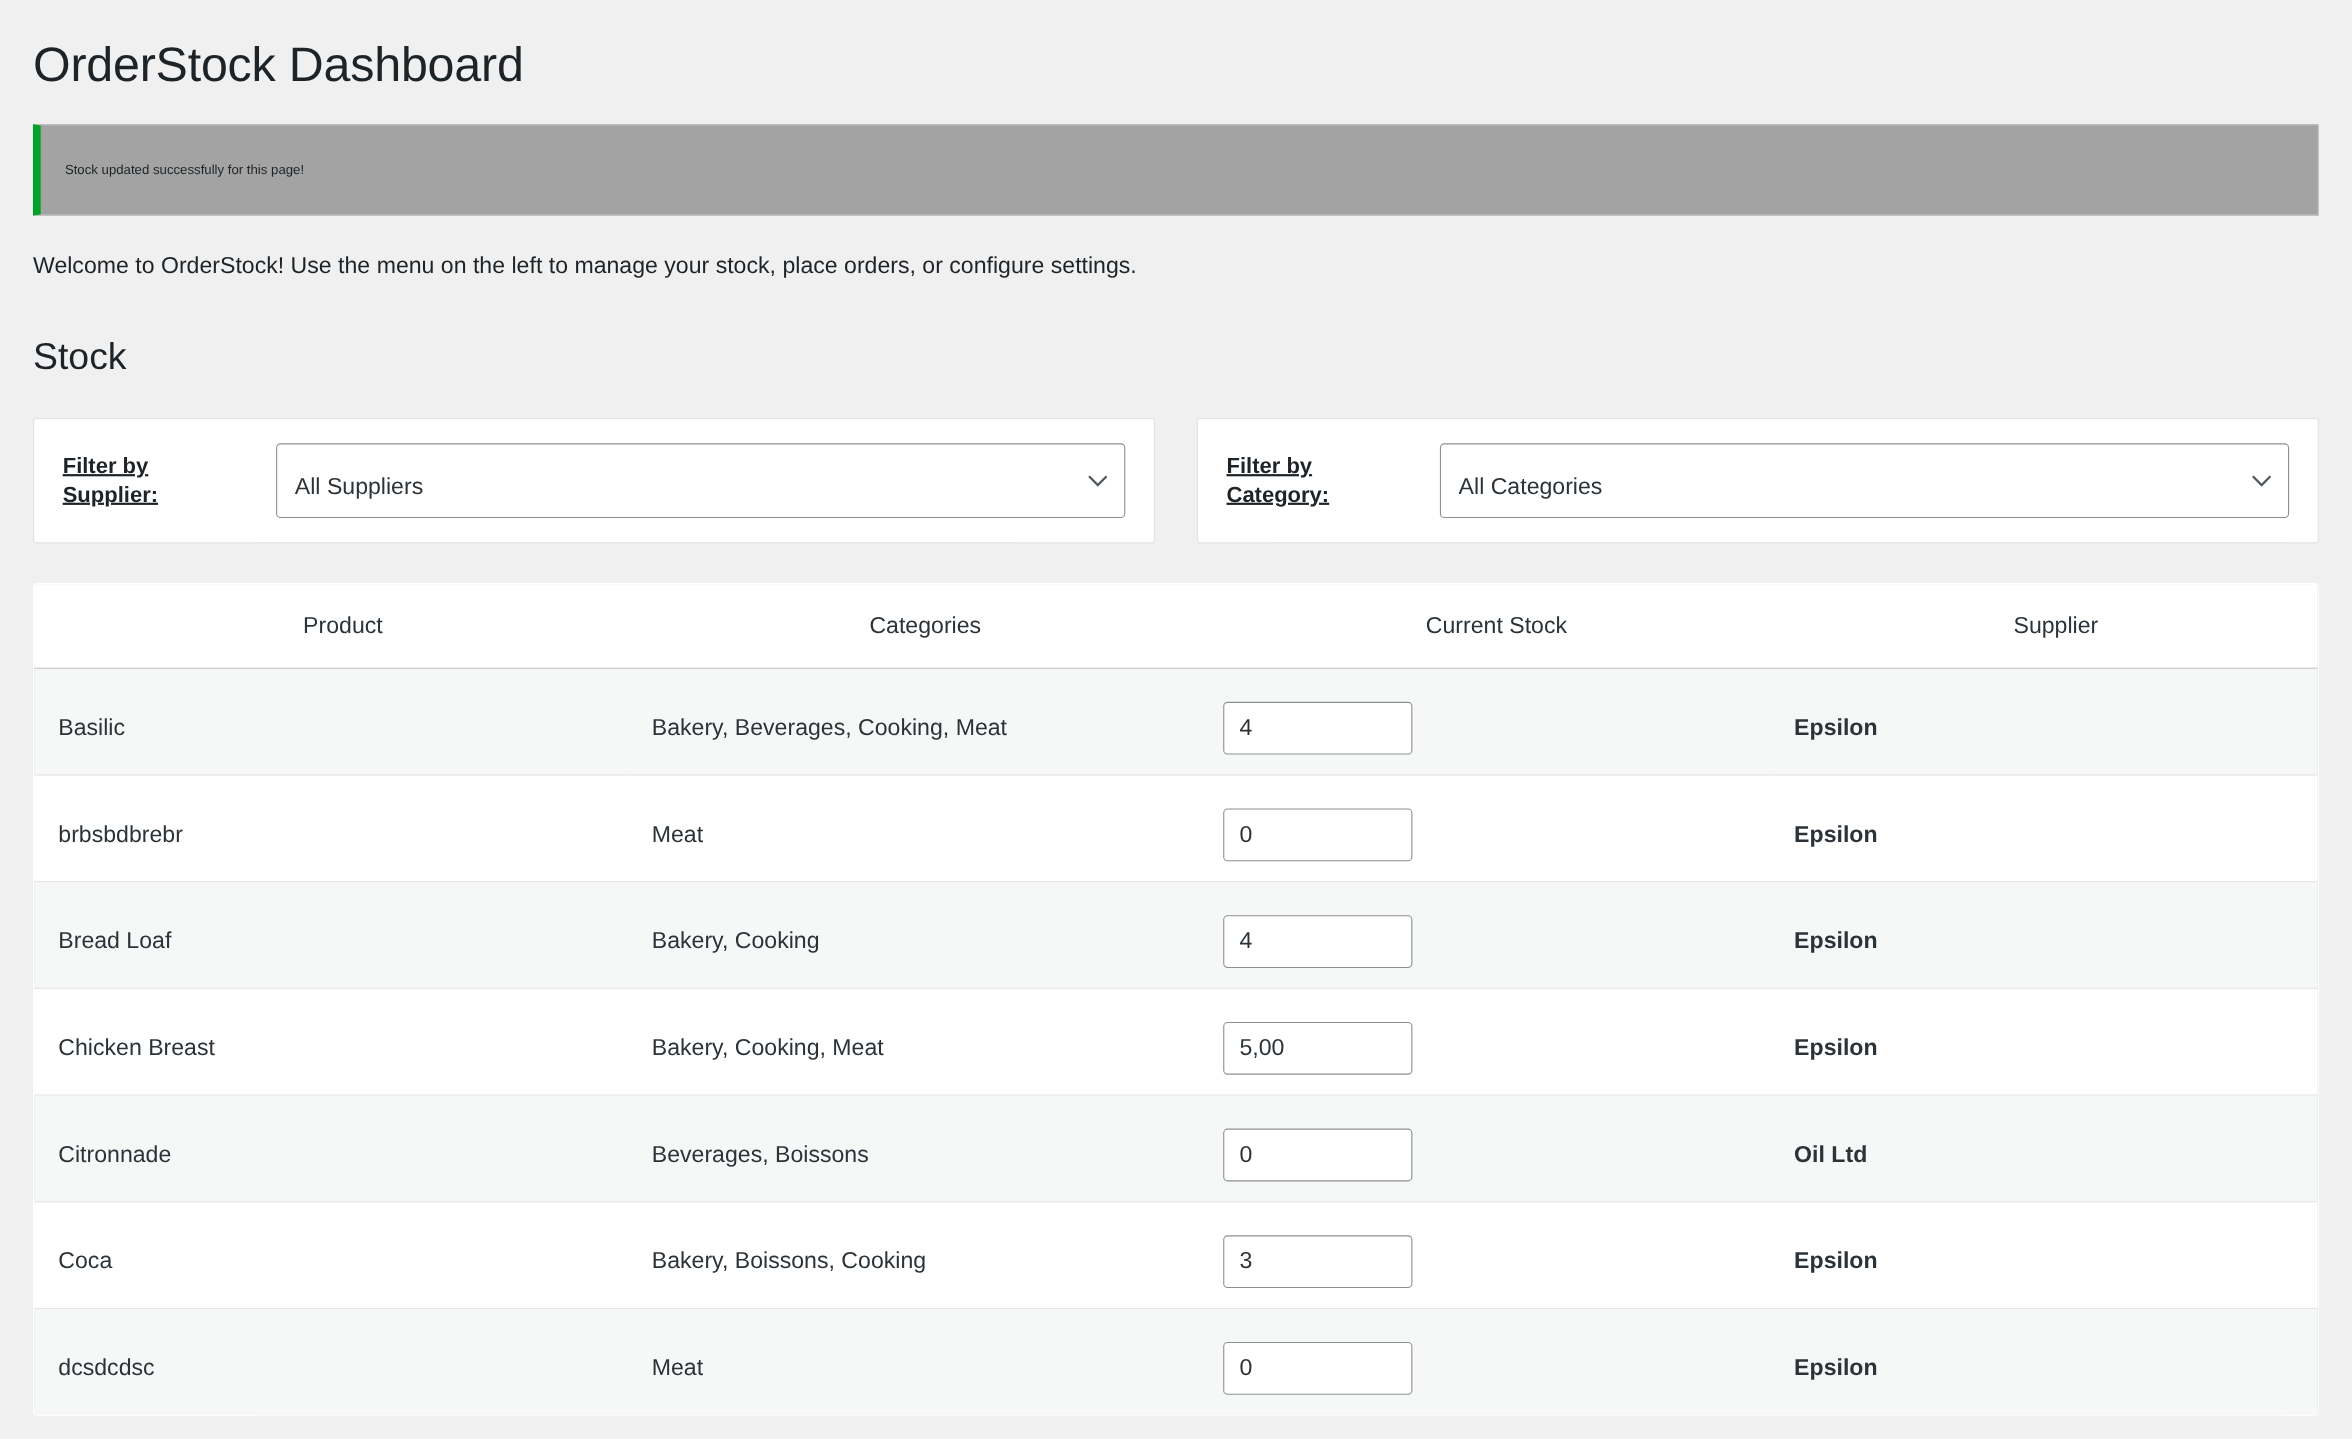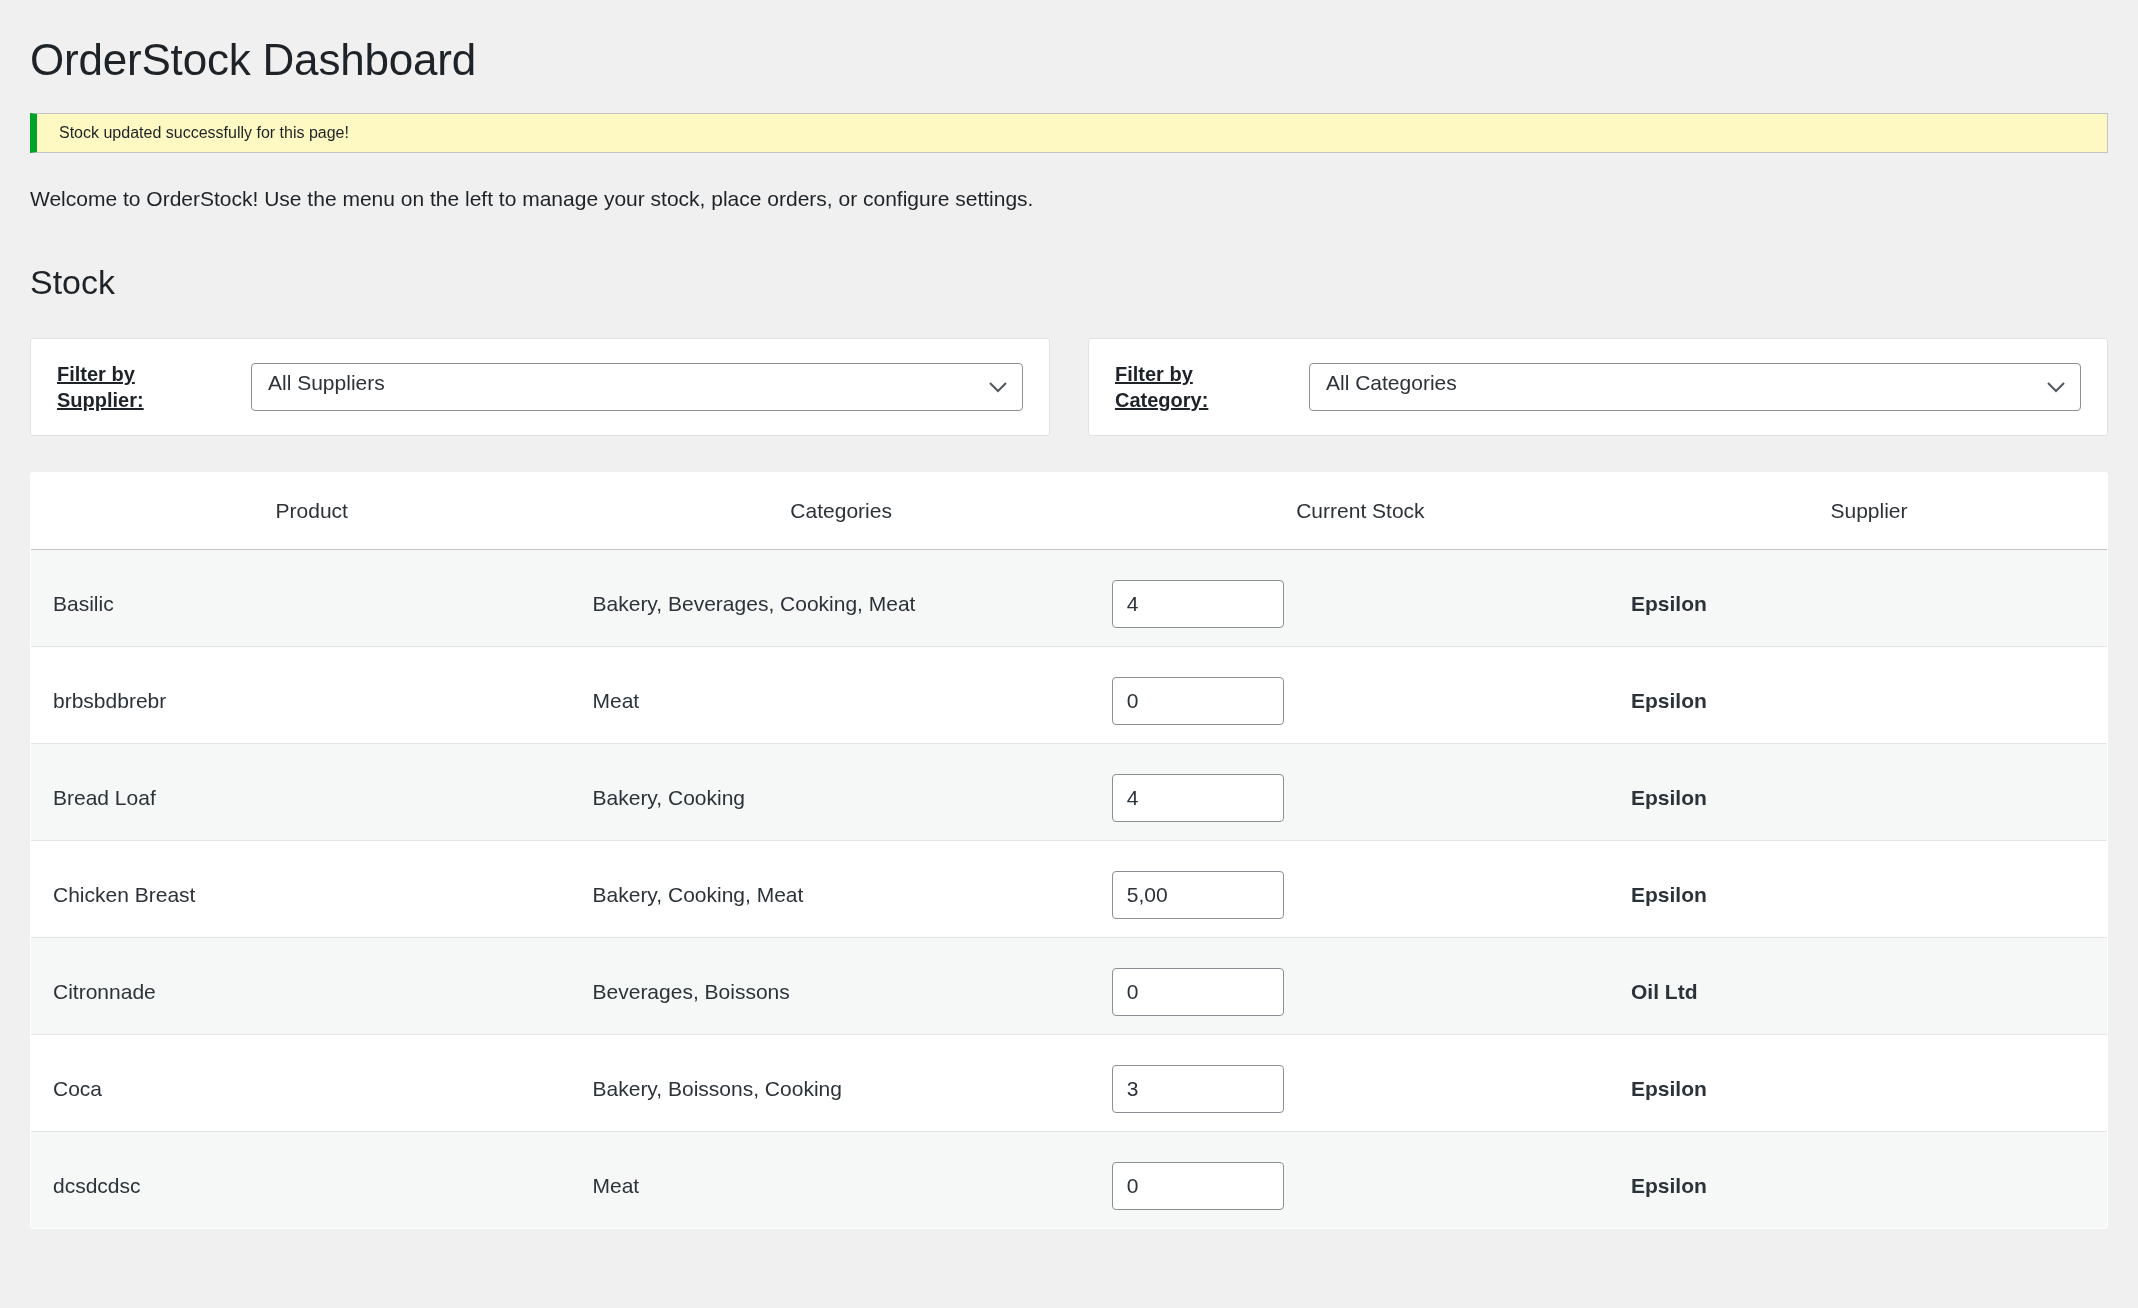--- a/index.html
+++ b/index.html
@@ -20,26 +20,26 @@
   }
   h1.page-title {
     font-size: 44px;
     font-weight: 400;
     line-height: 1.2;
     margin: 10px 0 26px 0;
     color: #1d2327;
     letter-spacing: -0.2px;
   }
   .notice {
-    background: #fef9c3;
+    background: #a3a3a3;
     border: 1px solid #c3c4c7;
     border-left: 7px solid #00a32a;
-    padding: 8px 22px;
+    padding: 32px 22px;
     margin: 0 0 30px 0;
-    font-size: 16px;
+    font-size: 12px;
     line-height: 1.4;
     color: #1d2327;
   }
   .welcome {
     font-size: 21px;
     line-height: 1.5;
     margin: 0 0 48px 0;
     color: #1d2327;
   }
   h2.section-title {
@@ -79,21 +79,21 @@
   select.filter-select {
     width: 100%;
     appearance: none;
     -webkit-appearance: none;
     background: #fff;
     border: 1px solid #8c8f94;
     border-radius: 4px;
     font-family: "Liberation Sans", sans-serif;
     font-size: 21px;
     color: #2c3338;
-    padding: 5px 46px 14px 16px;
+    padding: 25px 46px 14px 16px;
     line-height: 1.3;
   }
   .select-chevron {
     position: absolute;
     right: 16px;
     top: 50%;
     transform: translateY(-50%);
     pointer-events: none;
     width: 18px;
     height: 12px;

